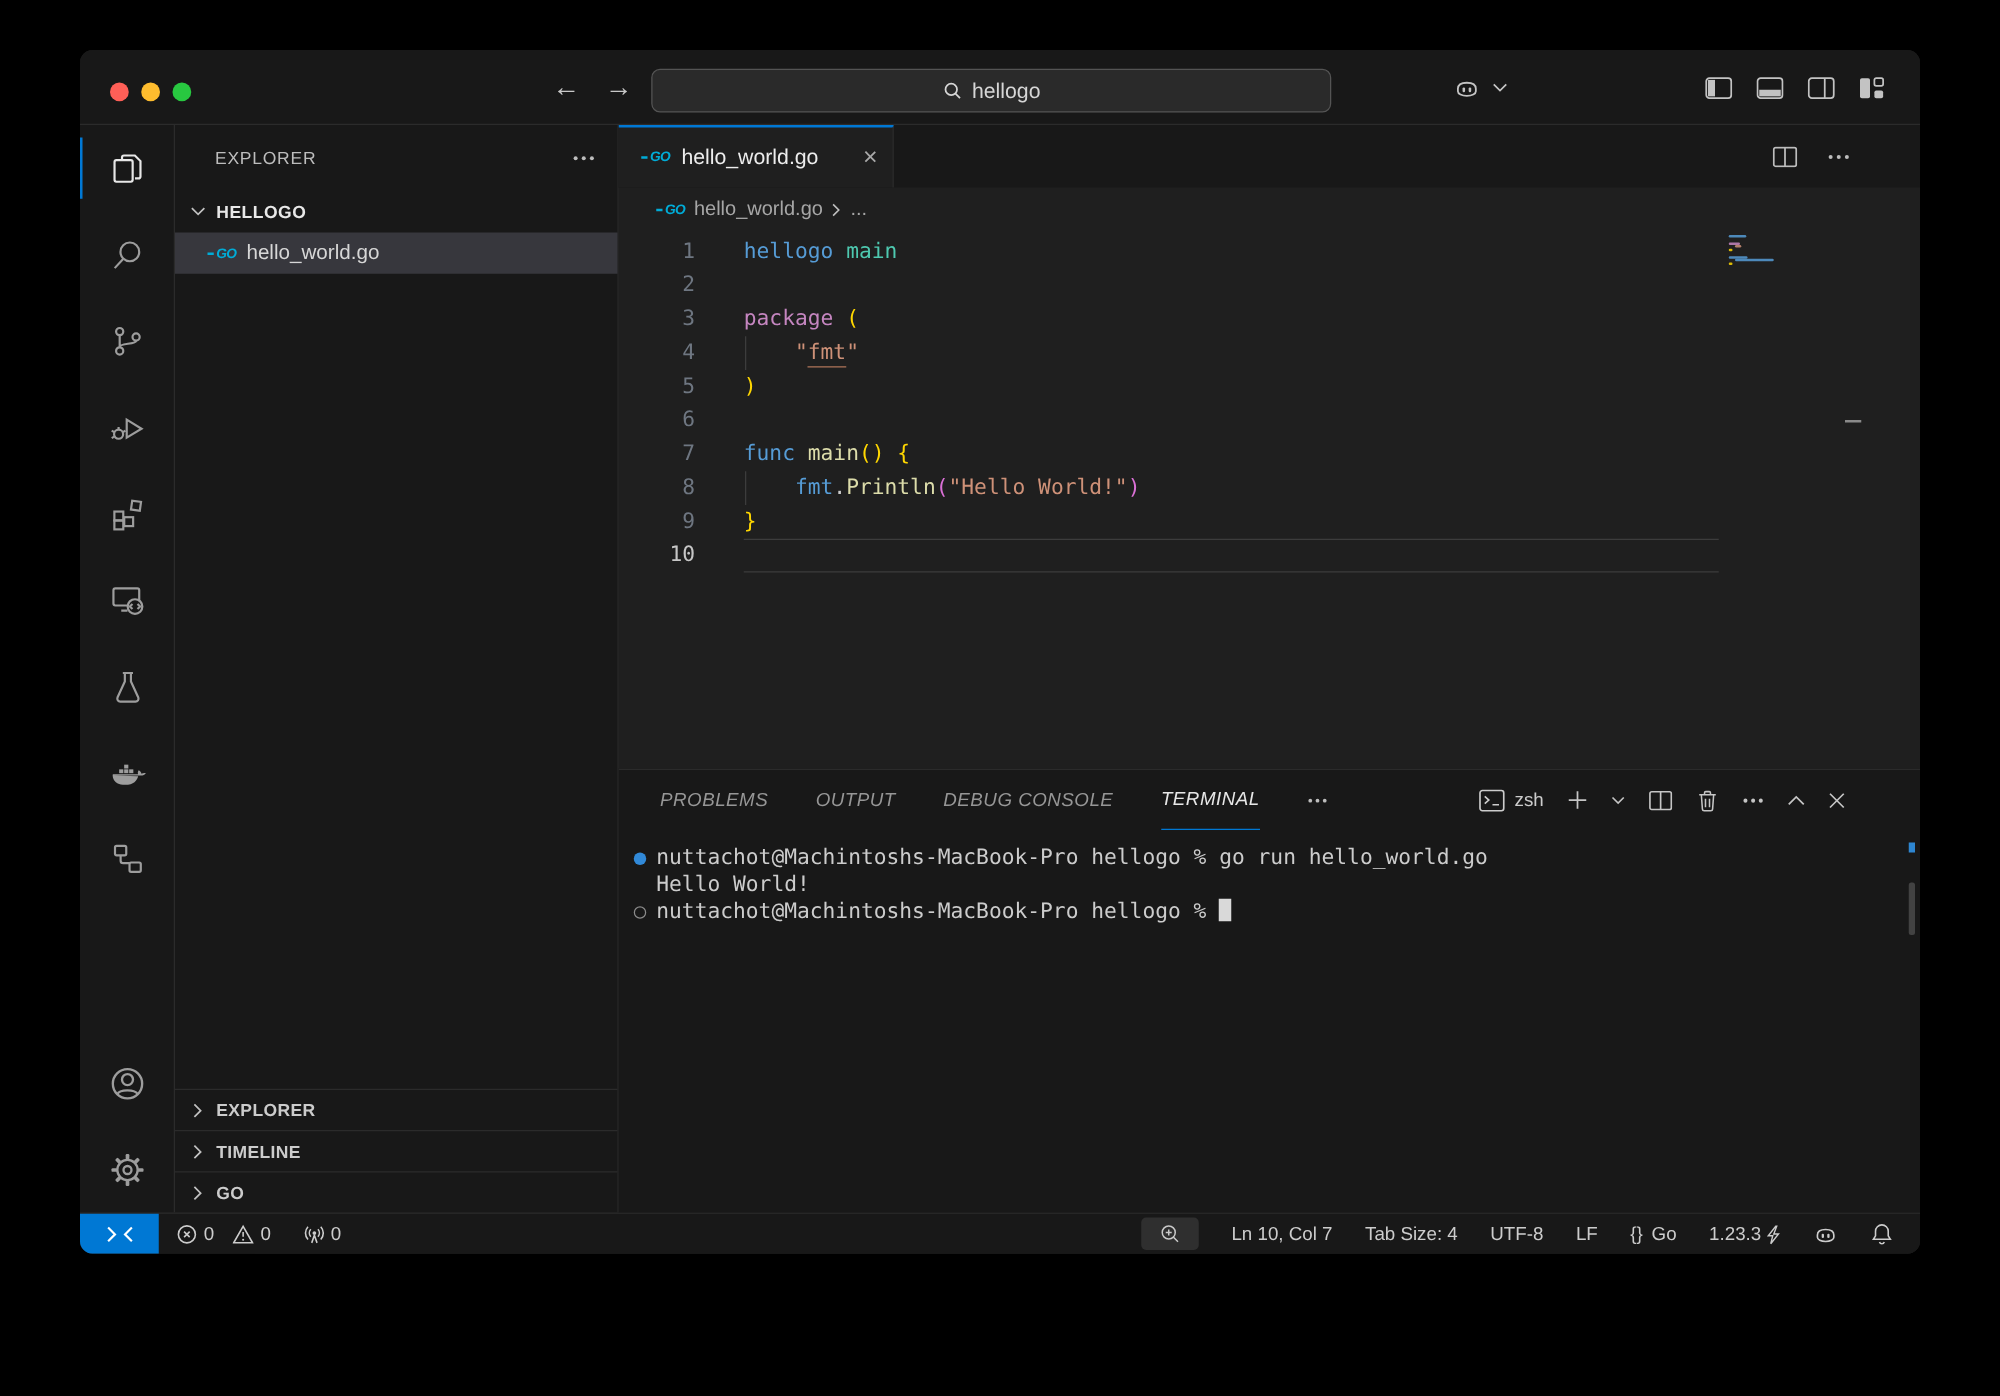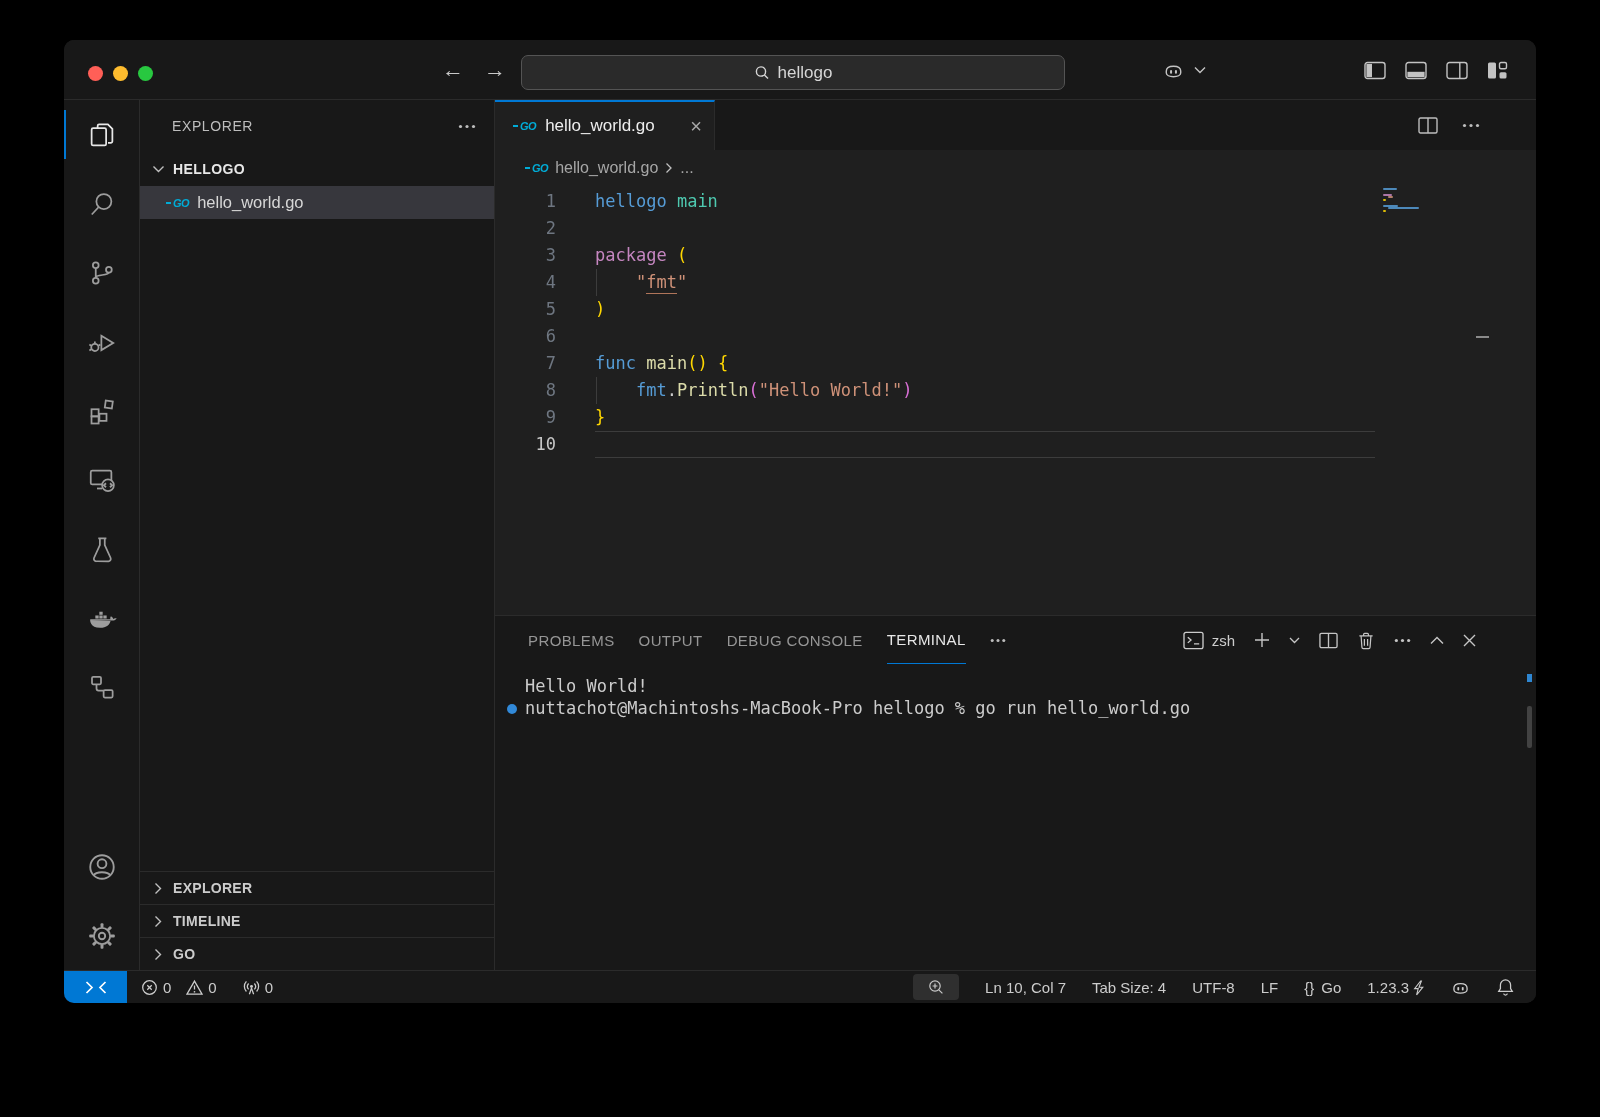--- a/index.html
+++ b/index.html
@@ -92,23 +92,23 @@
          top:0; bottom:0; width:1px; background:#3c3c3c; }
   .tok-underline { border-bottom:1.5px solid #b0755a; padding-bottom:1px; }
   .minimap { position:absolute; left:888px; top:3px; width:60px; }
   .mm-line { height:2px; margin-bottom:0.75px; border-radius:1px; opacity:0.85; }
   .ruler-mark { position:absolute; right:47px; top:151px; width:13px; height:2px;
                 background:#8a8a8a; }
 
   
   .panel { height:355px; border-top:1px solid #2b2b2b; background:#181818;
            position:relative; flex:0 0 auto; }
-  .panel-tabs { height:48px; display:flex; align-items:center; gap:24px;
+  .panel-tabs { height:48px; display:flex; align-items:center; gap:38px;
                 padding-left:33px; font-size:15px; letter-spacing:0.4px;
-                color:#969696; }
+                color:#969696;font-style:italic; }
   .panel-tab { height:48px; display:flex; align-items:center; }
   .panel-tab.active { color:#e7e7e7; border-bottom:1px solid #0078D4; }
   .panel-more { color:#bdbdbd; }
   .panel-toolbar { position:absolute; right:60px; top:0; height:48px; display:flex;
                    align-items:center; gap:19px; color:#c5c5c5; }
   .shell-group { display:flex; align-items:center; gap:8px; font-size:15px; color:#cccccc; }
   .terminal { padding:12px 0 0 12px; font-family:"DejaVu Sans Mono", monospace;
               font-size:17px; color:#cccccc; }
   .term-row { display:flex; gap:8px; height:21.5px; line-height:21.5px; }
   .deco { width:10px; height:10px; border-radius:50%; margin-top:6px; flex:0 0 auto; }
@@ -524,26 +524,30 @@
               </svg>
           </span>
           <span>
             <svg width="13" height="13" viewBox="0 0 13 13" fill="none" stroke="currentColor" stroke-width="1.4">
                 <path d="M1 1 L12 12 M12 1 L1 12"></path>
               </svg>
           </span>
         </div>
         <div class="terminal">
             <div class="term-row">
+              <span class="deco deco-filled"></span>
+              <span class="term-text">nuttachot@Machintoshs-MacBook-Pro hellogo % go run hello_world.go</span>
+            </div>
+            <div class="term-row">
               <span class="deco deco-none"></span>
               <span class="term-text">Hello World!</span>
             </div>
             <div class="term-row">
-              <span class="deco deco-filled"></span>
-              <span class="term-text">nuttachot@Machintoshs-MacBook-Pro hellogo % go run hello_world.go</span>
+              <span class="deco deco-hollow"></span>
+              <span class="term-text">nuttachot@Machintoshs-MacBook-Pro hellogo % <span class="term-cursor"></span></span>
             </div>
           </div>
         <div class="term-scroll-mark"></div>
         <div class="term-scroll-thumb"></div>
       </div>
     </div>
   </div>
 
   <div class="statusbar">
     <div class="sb-remote">

